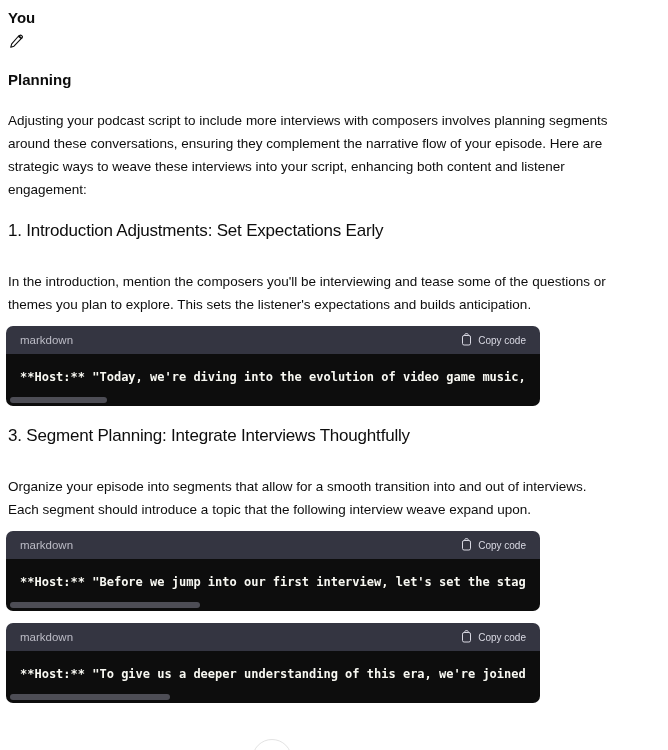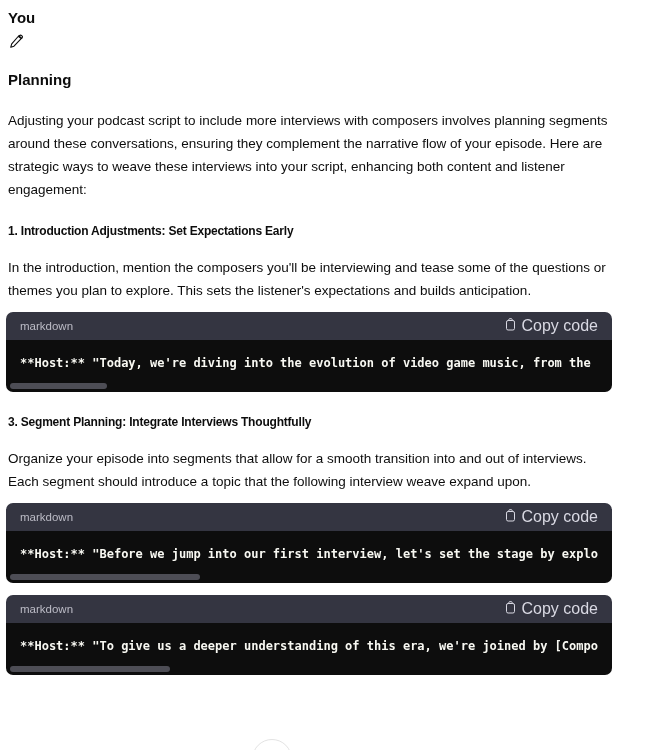--- a/index.html
+++ b/index.html
@@ -36,36 +36,36 @@
     padding: 0;
   }
   .assistant-speaker { margin-top: 17px; }
   .para {
     font-size: 13.5px;
     line-height: 23px;
     margin-top: 20px;
     max-width: 600px;
   }
   .section-heading {
-    font-size: 12px;
+    font-size: 17px;
     line-height: 22px;
-    font-weight: 700;
+    font-weight: 400;
     margin-top: 19px;
     letter-spacing: -0.2px;
   }
-  .section-body { margin-top: 14px; }
+  .section-body { margin-top: 28px; }
   .bold-label {
     font-size: 13.5px;
     font-weight: 700;
     line-height: 19px;
     margin-top: 22px;
   }
 
   .code-block {
-    width: 606px;
+    width: 534px;
     margin-top: 10px;
     margin-left: -2px;
     border-radius: 7px;
     overflow: hidden;
   }
   .code-block.last { margin-top: 12px; }
   .code-header {
     height: 28px;
     background: var(--code-header-bg, #343541);
     display: flex;
@@ -77,21 +77,21 @@
     font-size: 11.5px;
     color: var(--code-header-text, #bcbcc6);
   }
   .copy-button {
     display: flex;
     align-items: center;
     gap: 6px;
     background: none;
     border: none;
     color: #d9d9e3;
-    font-size: 16px;
+    font-size: 10px;
     font-family: "Liberation Sans", sans-serif;
     cursor: pointer;
     padding: 0;
   }
   .code-body {
     background: var(--code-body-bg, #0d0d0d);
     height: 52px;
     padding: 15px 14px 0 14px;
     position: relative;
   }

